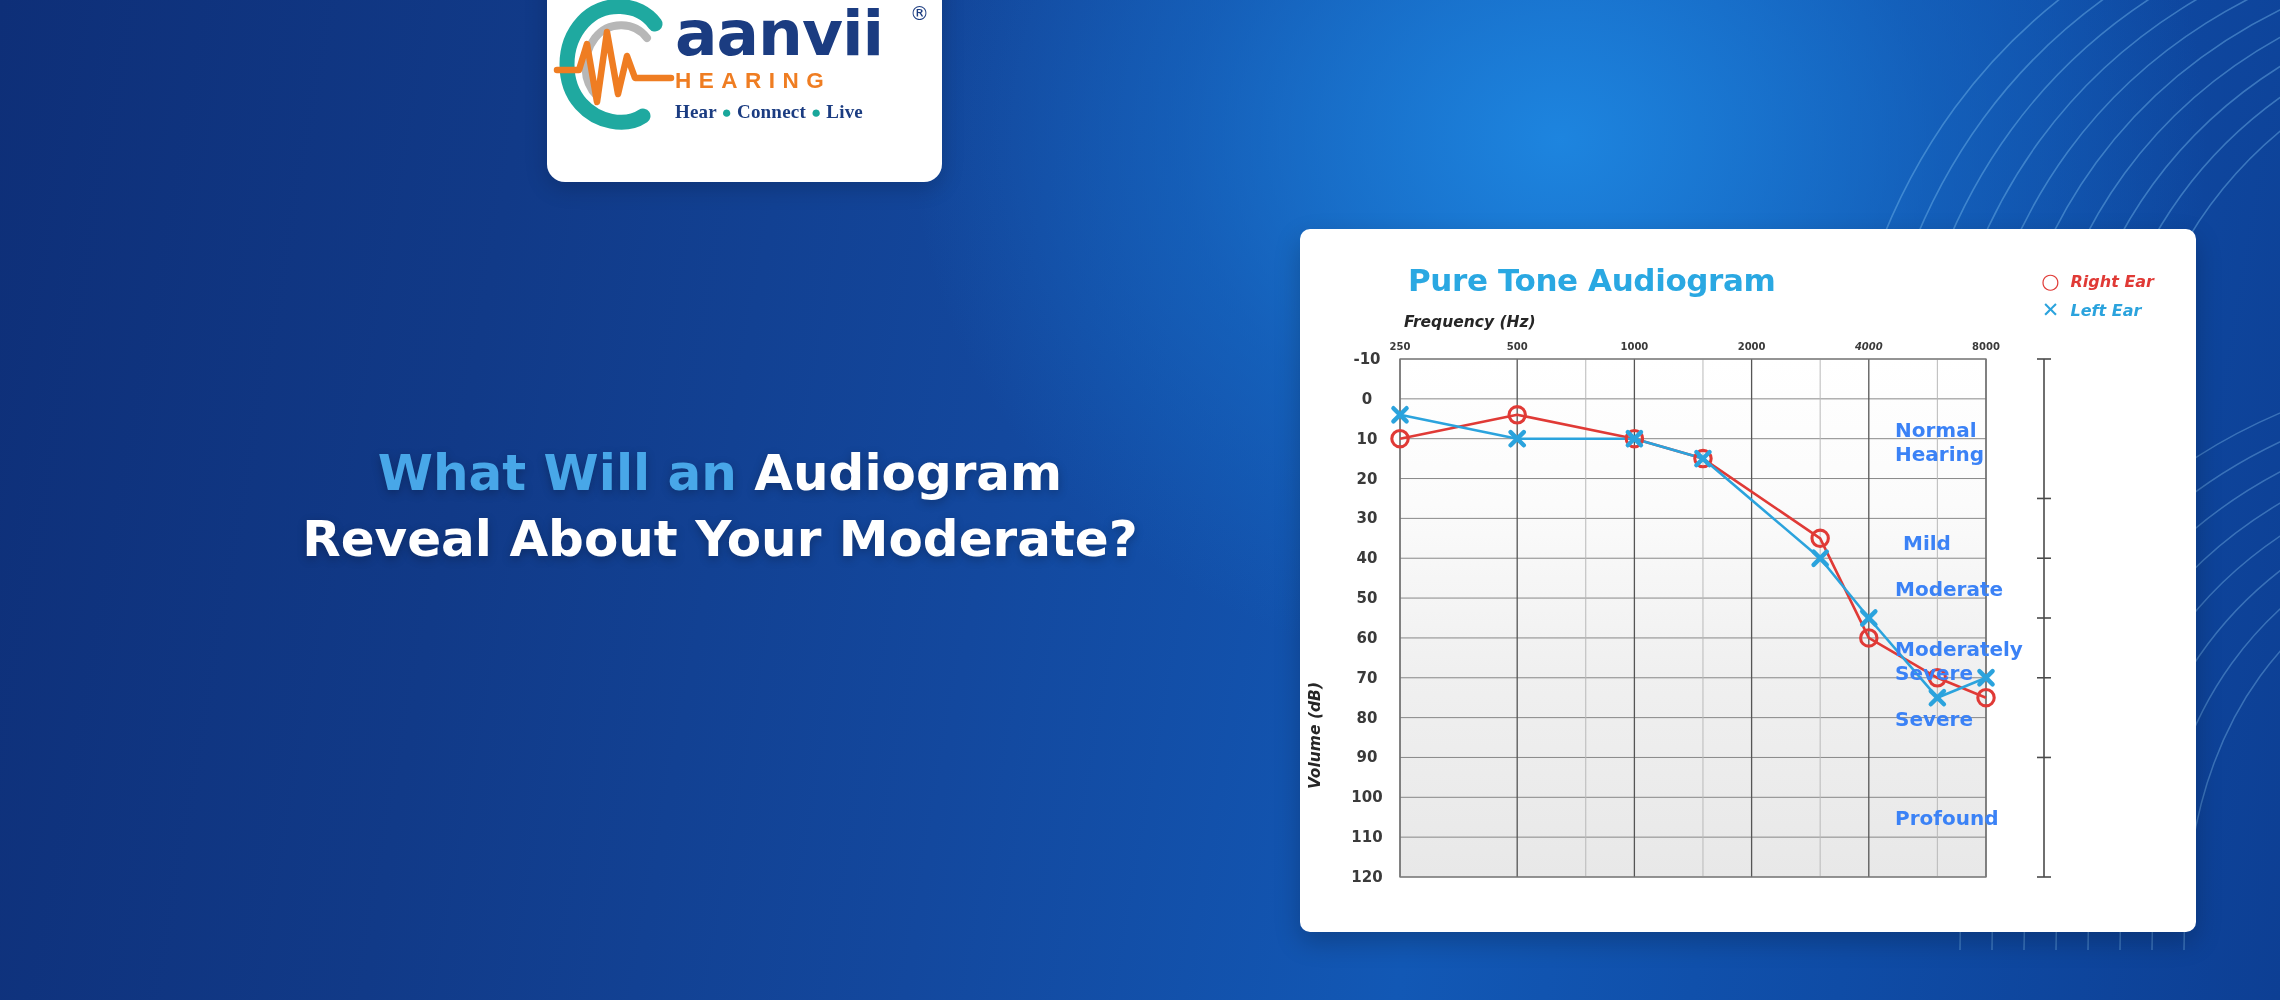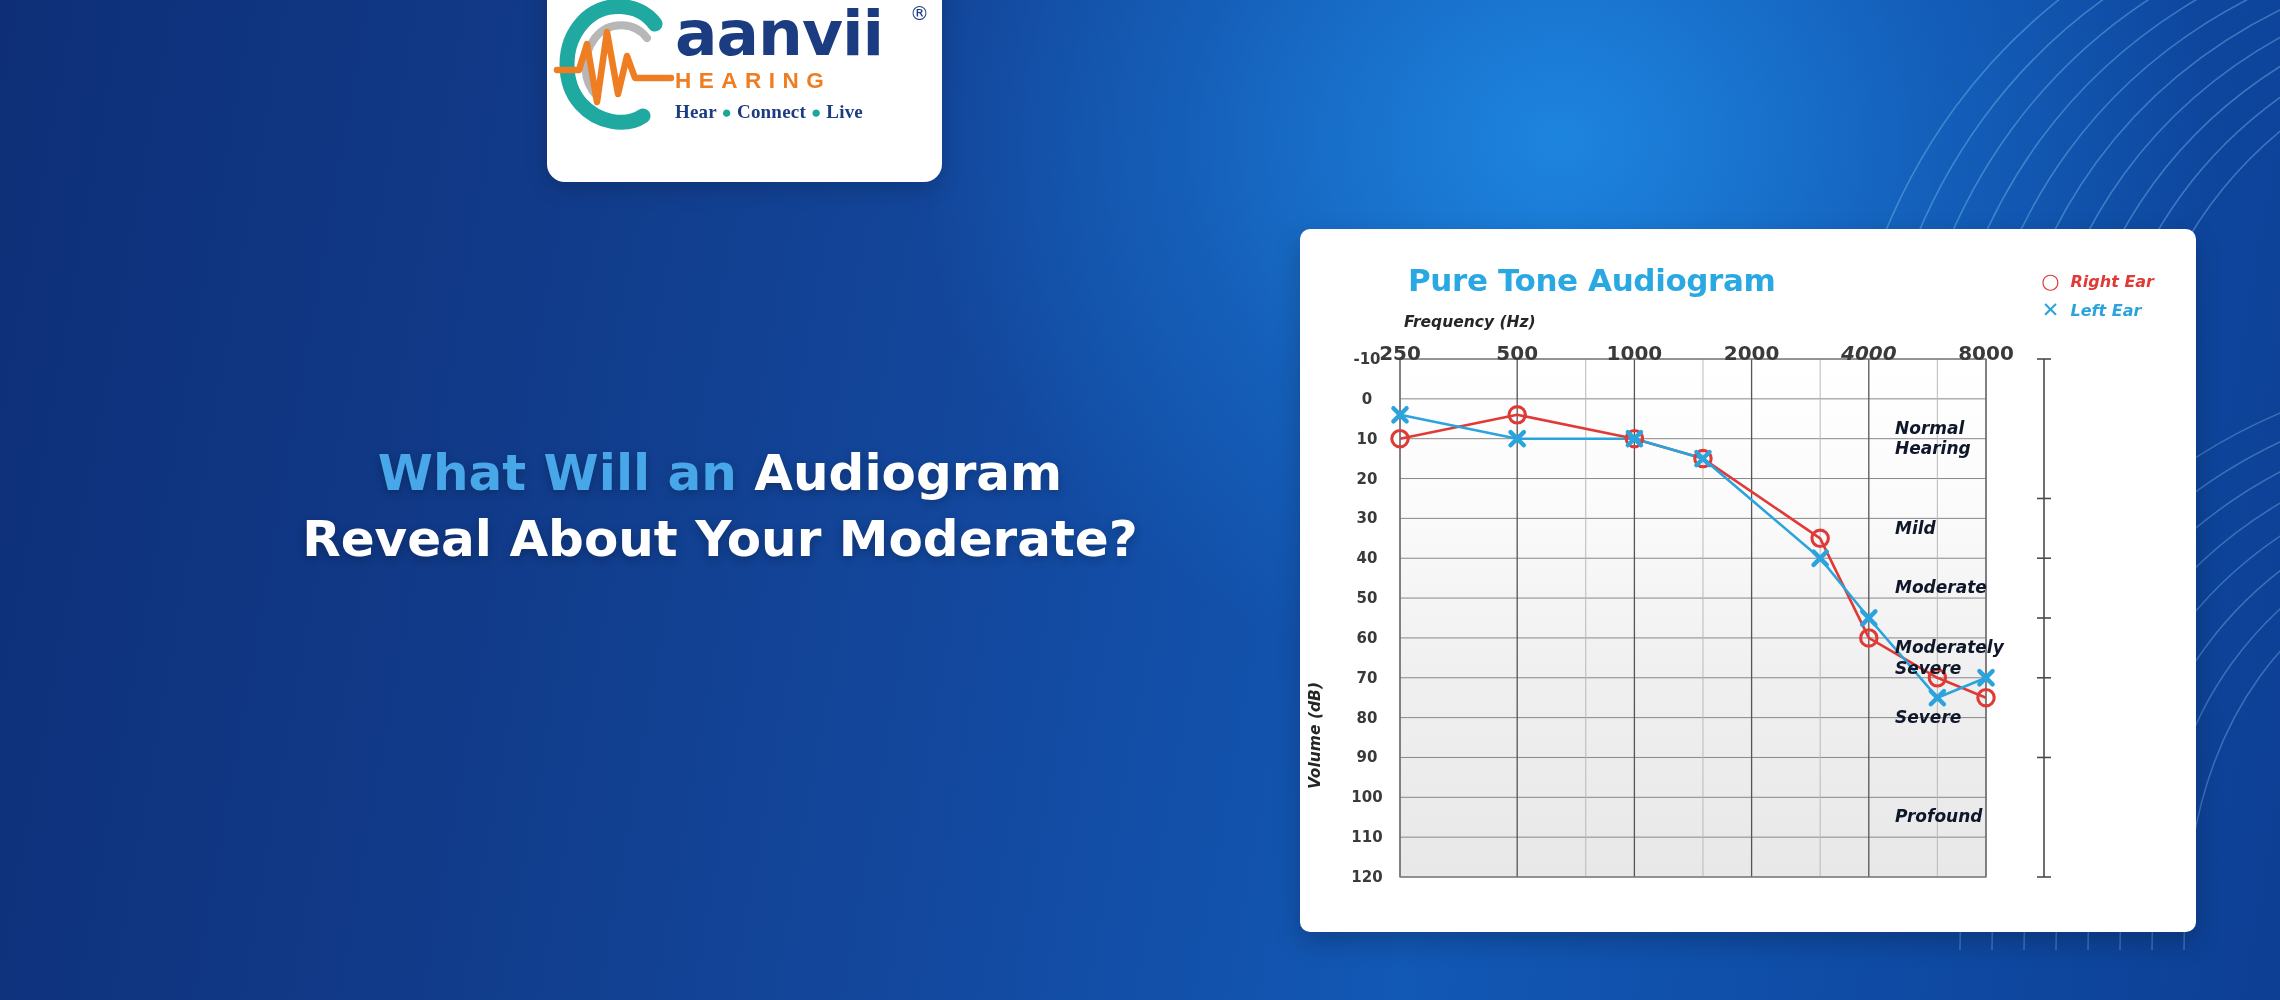--- a/index.html
+++ b/index.html
@@ -110,33 +110,33 @@
   #vol-label {
     position: absolute; left: 6px; top: 560px;
     font-family: "DejaVu Sans", sans-serif;
     font-style: italic; font-weight: 700; font-size: 15.5px; color: #262626;
     transform: rotate(-90deg); transform-origin: left top;
     white-space: nowrap;
   }
   #plot-wrap { position: absolute; left: 0; top: 0; width: 896px; height: 749px; }
   .tick-x {
     position: absolute; font-family: "DejaVu Sans", sans-serif;
-    font-size: 20px; font-weight: 600; color: #3a3a3a;
+    font-size: 10px; font-weight: 600; color: #3a3a3a;
     transform: translateX(-50%); top: 112px;
   }
   .tick-y {
     position: absolute; font-family: "DejaVu Sans", sans-serif;
     font-size: 15px; font-weight: 600; color: #3a3a3a;
     right: 0; transform: translateY(-50%); text-align: center;
     width: 46px;
   }
   .cat-lbl {
     position: absolute; left: 595px;
     font-family: "DejaVu Sans", sans-serif;
-    font-style: italic; font-weight: 700; font-size: 17px; color: #0f172a;
+    font-weight: 700; font-size: 20px; color: #3b82f6;
     line-height: 1.22;
   }
 </style>
 </head>
 <body>
 
 <div id="stage">
 
   <div class="swirls">
     <svg class="swirl-top" width="560" height="760" viewBox="0 0 560 760">
@@ -308,21 +308,21 @@
           <div class="tick-y" style="top: 448.769px; right: 806px;">70</div>
           <div class="tick-y" style="top: 488.615px; right: 806px;">80</div>
           <div class="tick-y" style="top: 528.462px; right: 806px;">90</div>
           <div class="tick-y" style="top: 568.308px; right: 806px;">100</div>
           <div class="tick-y" style="top: 608.154px; right: 806px;">110</div>
           <div class="tick-y" style="top: 648px; right: 806px;">120</div>
           <div class="cat-lbl" style="top: 188.731px;">
             <div>Normal</div>
             <div>Hearing</div>
           </div>
-          <div class="cat-lbl" style="top: 289px;">
+          <div class="cat-lbl" style="top: 302px; margin-left: 8px;">
             <div>Mild</div>
           </div>
           <div class="cat-lbl" style="top: 348.115px;">
             <div>Moderate</div>
           </div>
           <div class="cat-lbl" style="top: 407.885px;">
             <div>Moderately</div>
             <div>Severe</div>
           </div>
           <div class="cat-lbl" style="top: 477.615px;">

